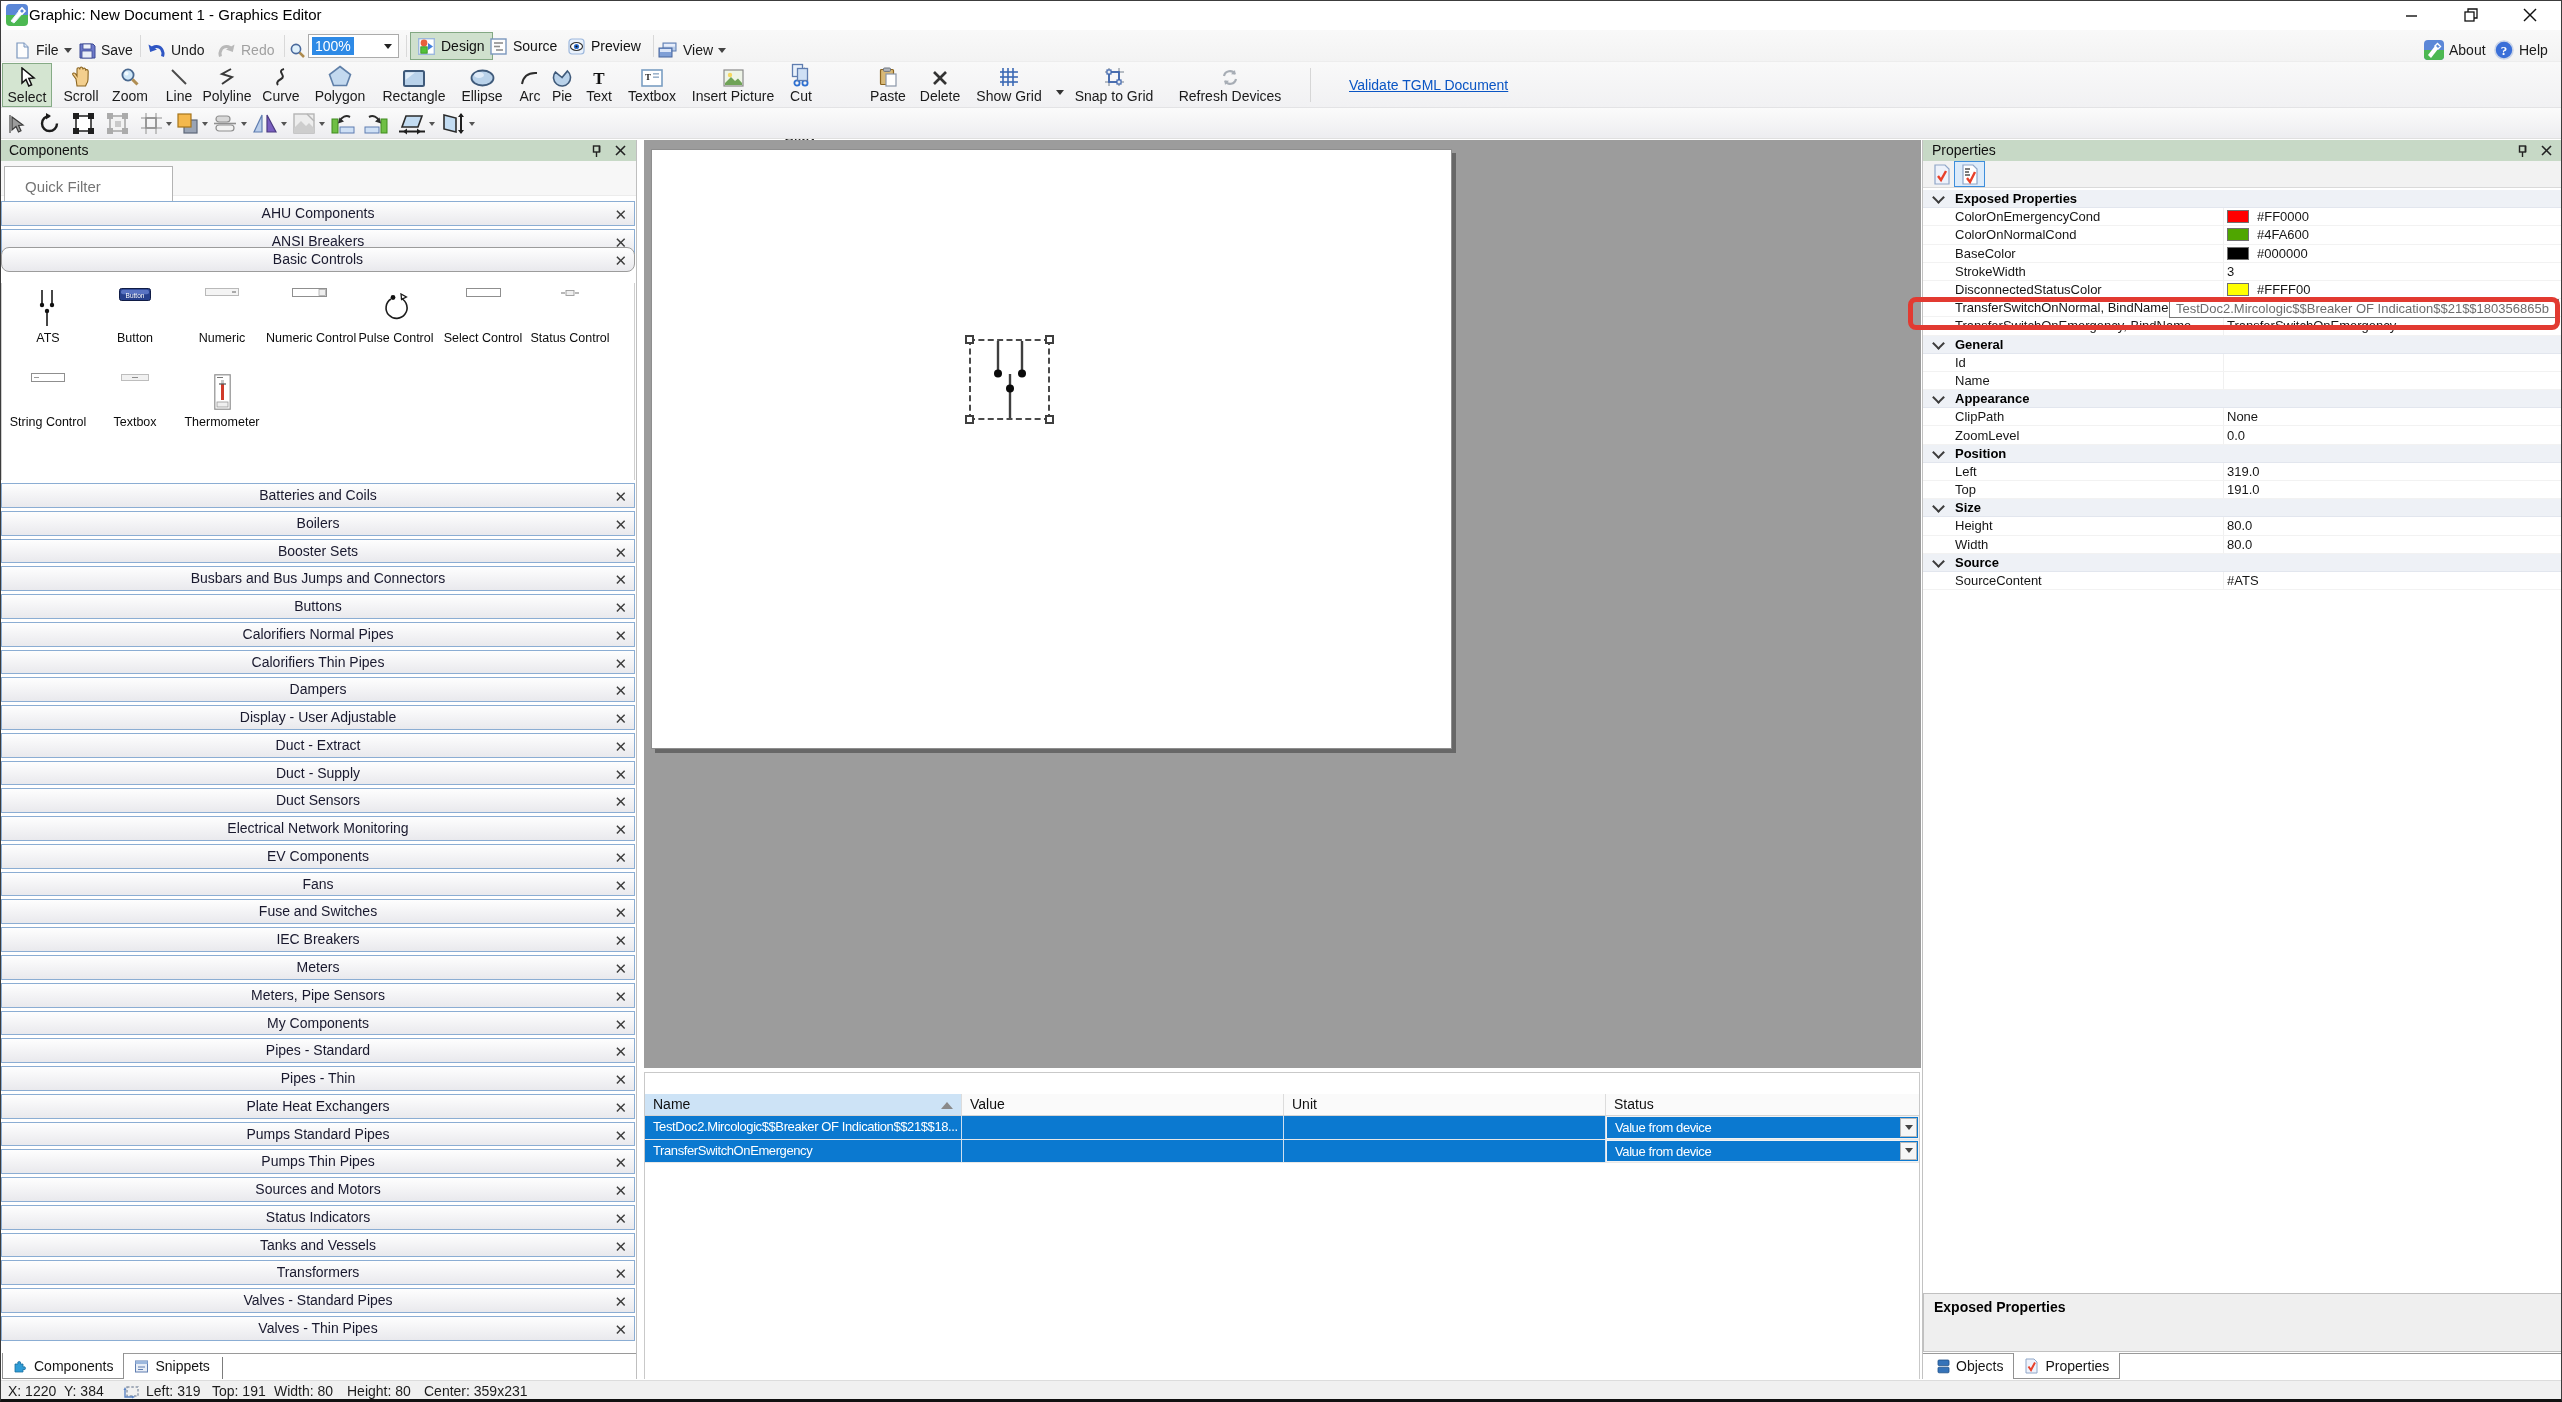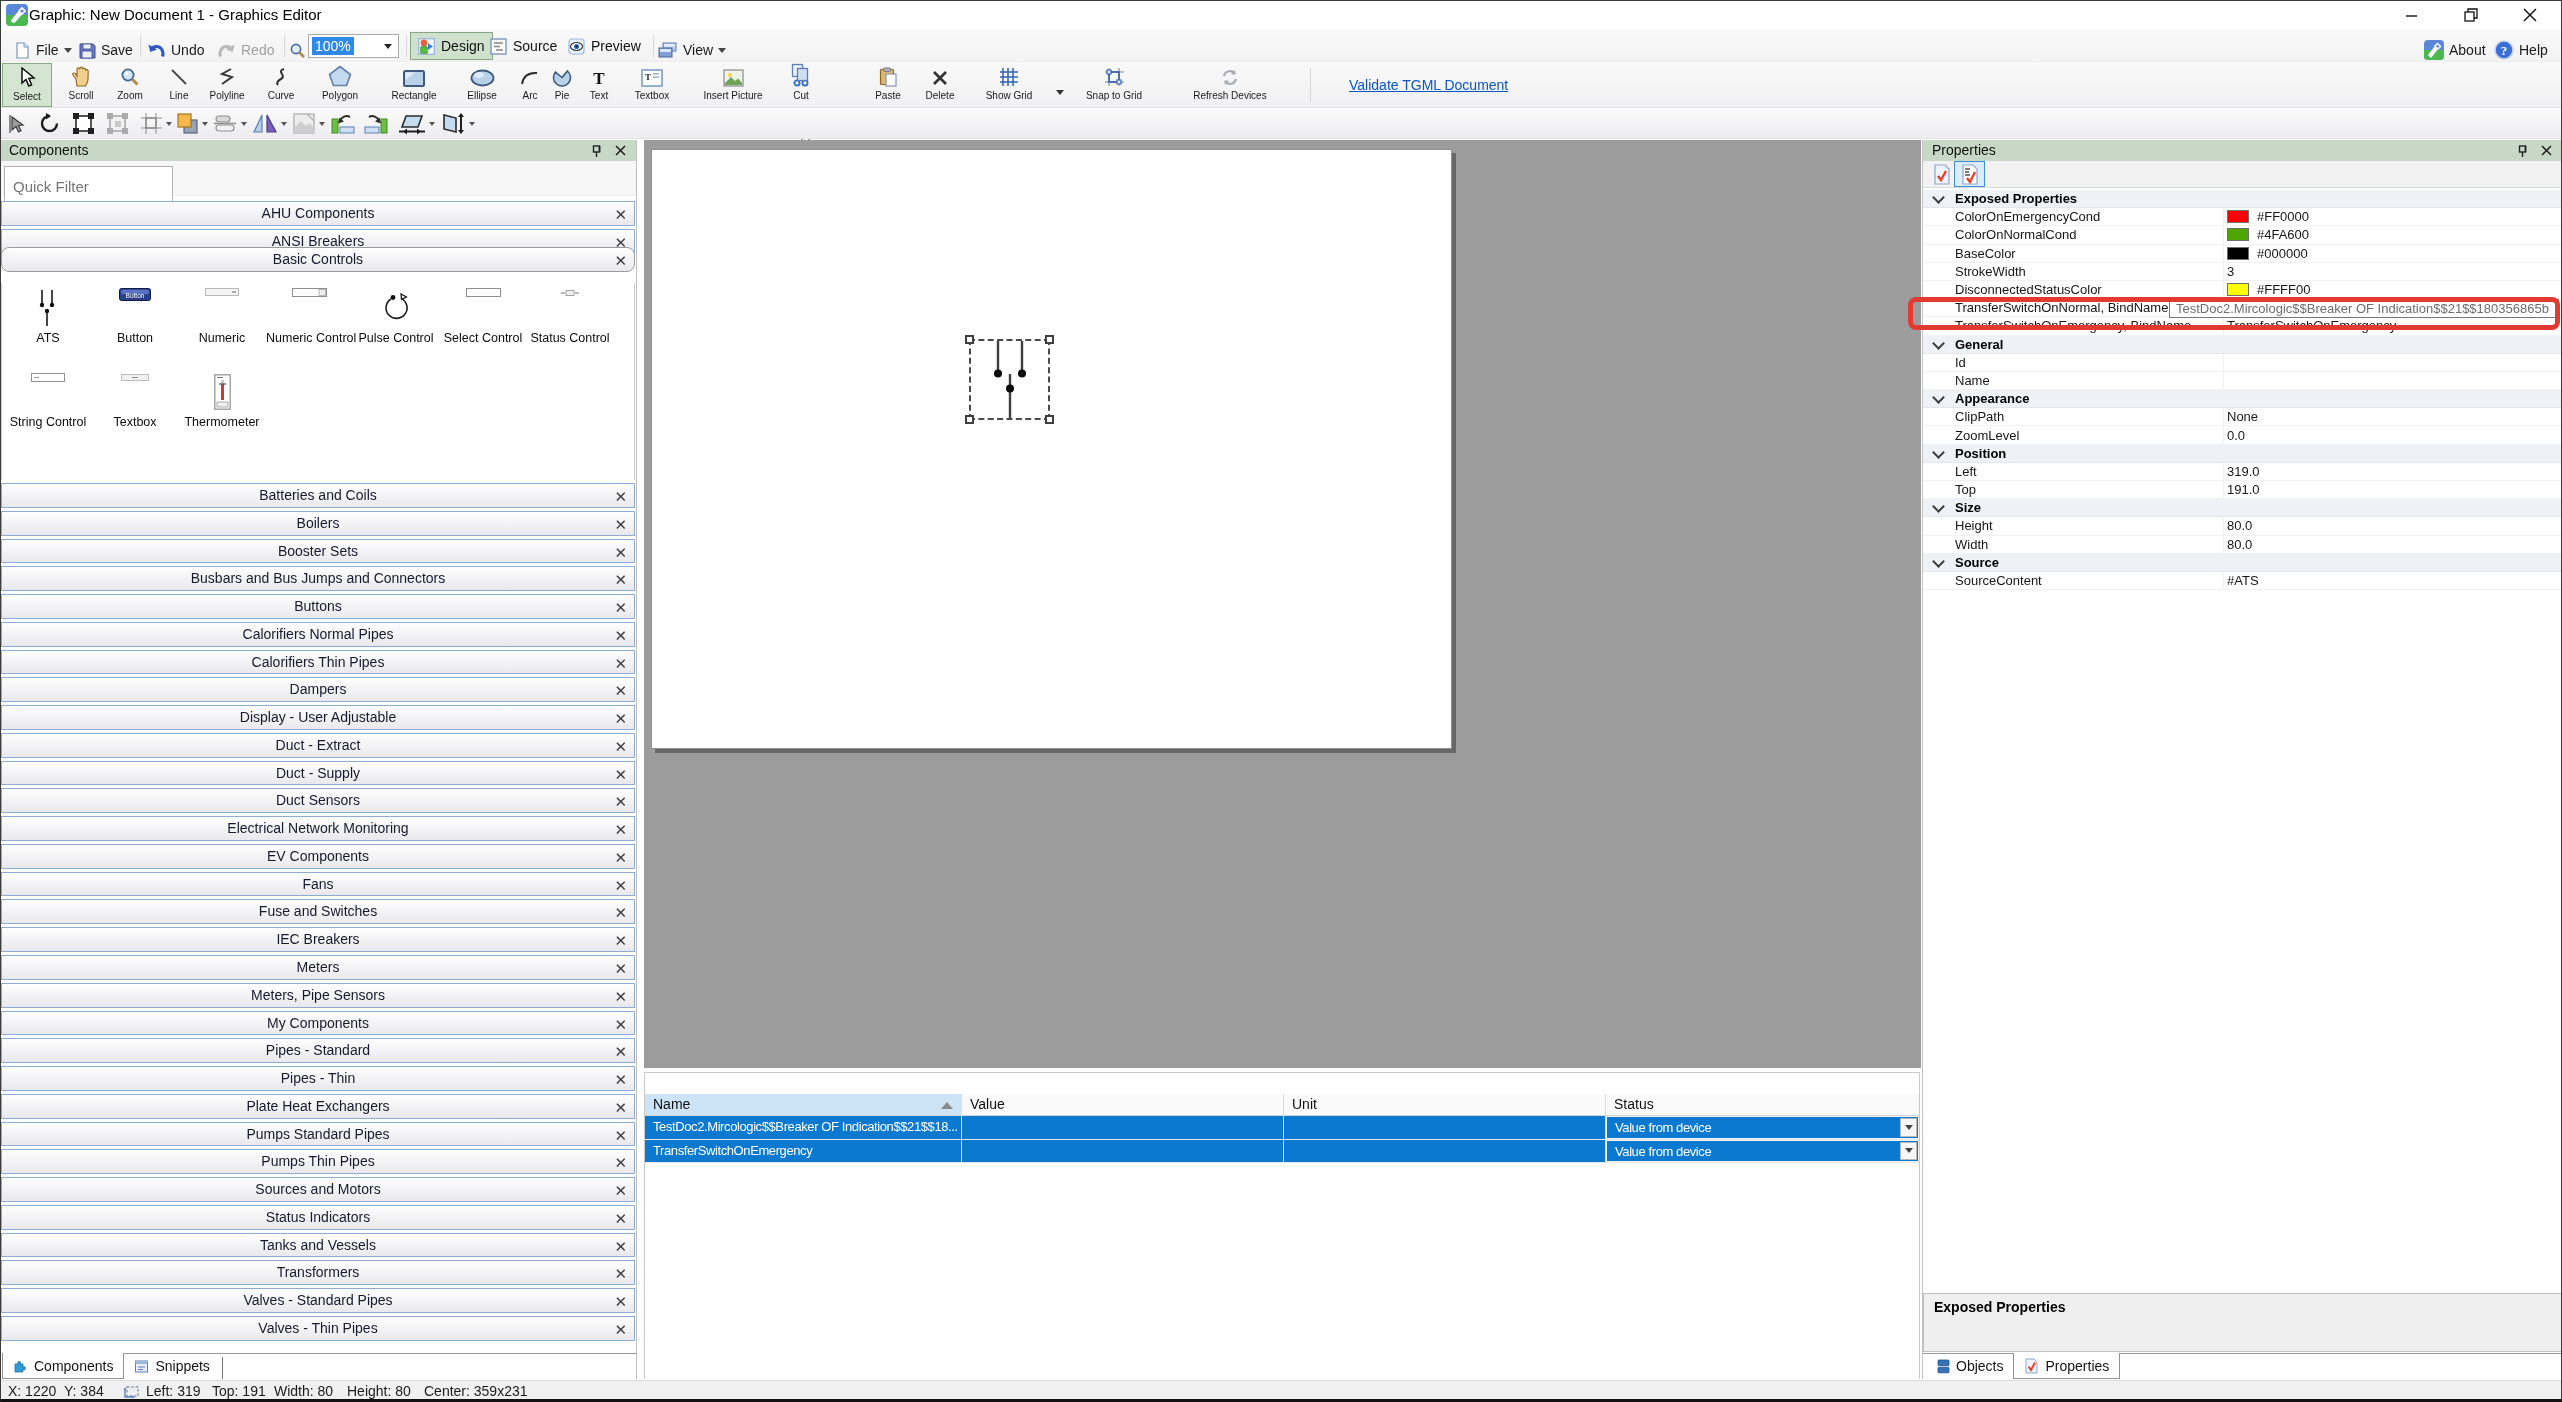--- a/index.html
+++ b/index.html
@@ -33,21 +33,21 @@
               font-size:14px; }
   .mode-btn.checked { background:#cfe0cd; border:1px solid #83a883; }
   .gray-text { color:#a0a0a0; }
 
   
   #toolbar2 { left:0; top:62px; width:2562px; height:46px;
               background:linear-gradient(#f9f9f9,#f1f1f3); border-bottom:1px solid #e3e3e5; }
   .tb2-item { position:absolute; top:1px; transform:translateX(-50%); width:110px; height:44px;
               display:flex; flex-direction:column; align-items:center; justify-content:flex-start; }
   .tb2-item .ic { height:24px; display:flex; align-items:flex-end; justify-content:center; }
-  .tb2-item .lb { font-size:10px; color:#1a1a1a; line-height:18px; white-space:nowrap; }
+  .tb2-item .lb { font-size:14px; color:#1a1a1a; line-height:18px; white-space:nowrap; }
   .tb2-item.checked { background:#d4e5d1; border:1px solid #86ab86; }
   #validate-link { position:absolute; left:1349px; top:0; height:46px; display:flex; align-items:center;
                    color:#0a55c4; text-decoration:underline; font-size:14px; }
   .tsep { position:absolute; top:6px; width:1px; height:34px; background:#d6d6d6; }
 
   
   #toolbar3 { left:0; top:108px; width:2562px; height:31px;
               background:linear-gradient(#fbfbfb,#ededf0); border-bottom:1px solid #e0e0e0; }
   .tb3-item { position:absolute; top:4px; height:23px; display:flex; align-items:center; }
   .tb3-caret { margin-left:3px; width:0; height:0; border-left:3px solid transparent;
@@ -59,21 +59,21 @@
   .panel-header .ph-title { padding-left:9px; }
   .ph-btn { position:absolute; top:3px; width:15px; height:15px; display:flex; align-items:center;
             justify-content:center; color:#222; }
 
   
   #components-panel { left:0; top:140px; width:637px; height:1239px; background:#fff;
                       border-right:1px solid #bfbfbf; }
   #quick-filter-row { position:absolute; left:0; top:21px; width:636px; height:35px; background:#f7f7f7;
                       border-bottom:1px solid #ececec; }
   #quick-filter { position:absolute; left:4px; top:5px; width:169px; height:41px; border:1px solid #b3b3b3;
-                  background:#fff; font-size:15px; color:#b9bcc8; padding-left:8px;
+                  background:#fff; font-size:15px; color:#b9bcc8; padding-left:20px;
                   font-family:"Liberation Sans",sans-serif; }
   #cat-list-top { position:absolute; left:0; top:61px; width:636px; }
   .cat-bar { position:relative; height:25px; margin:0 1px 3px 1px; border:1px solid #8badd3;
              background:linear-gradient(#fefefe,#e9e9ed); text-align:center; line-height:23px;
              font-size:14px; color:#19192e; }
   .cat-bar.expanded { border-color:#9c9c9c; }
   .cat-x { position:absolute; right:7px; top:1px; color:#3d3d3d; font-size:15px; line-height:23px; }
   #basic-content { position:absolute; left:1px; top:143px; width:634px; height:197px; background:#fff;
                    border-left:1px solid #cfcfcf; border-right:1px solid #cfcfcf; }
   .pal-item { position:absolute; width:86px; text-align:center; }

